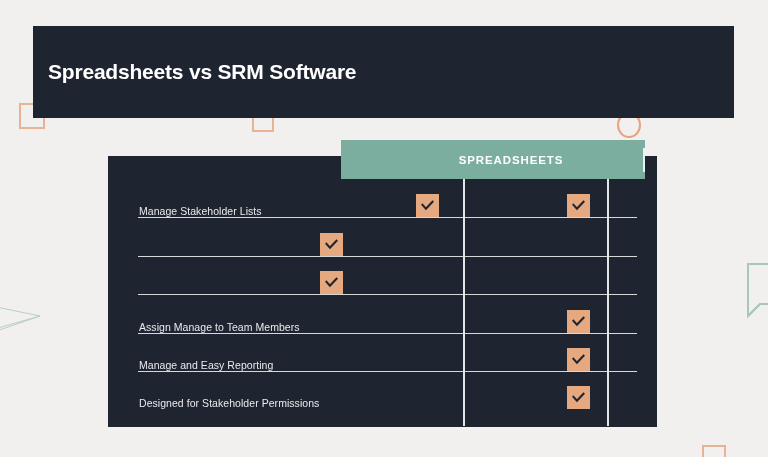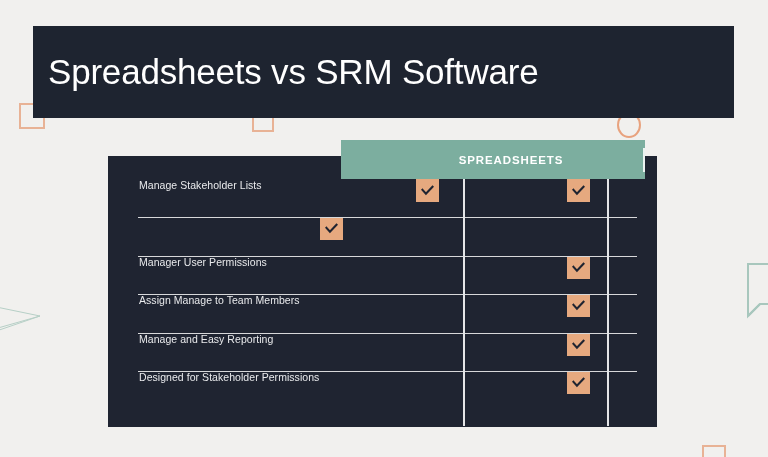--- a/index.html
+++ b/index.html
@@ -41,22 +41,22 @@
     height: 92px;
     background: #1e2430;
     z-index: 5;
   }
   #title-text {
     position: absolute;
     left: 15px;
     top: 50%;
     transform: translateY(-50%);
     color: #ffffff;
-    font-size: 35px;
-    font-weight: normal;
+    font-size: 21px;
+    font-weight: bold;
     letter-spacing: -0.2px;
     white-space: nowrap;
   }
 
   
   #table-body {
     position: absolute;
     left: 108px;
     top: 156px;
     width: 549px;
@@ -96,21 +96,21 @@
   #rows {
     position: absolute;
     left: 0; top: 23px;
     width: 549px;
     z-index: 7;
   }
   .trow {
     position: relative;
     height: 38.4px;
     display: flex;
-    align-items: flex-start;
+    align-items: flex-end;
   }
   .trow + .trow::before {
     content: "";
     position: absolute;
     left: 30px;
     right: 20px;
     top: 0;
     height: 1px;
     background: #d7d8da;
   }
@@ -214,21 +214,20 @@
         <div class="rcell wide">
           <div class="checkbox">
             <svg width="15" height="15" viewBox="0 0 24 24">
                 <path d="M4 11 L9.5 17 L20 6" fill="none" stroke="#1f2431" stroke-width="3.4" stroke-linecap="square"></path>
               </svg>
           </div>
         </div>
       </div>
 
       <div class="trow">
-        <div class="rlabel">Manager User Permissions</div>
         <div class="rcell">
           <div class="empty-cell"></div>
         </div>
         <div class="rcell wide">
           <div class="checkbox">
             <svg width="15" height="15" viewBox="0 0 24 24">
                 <path d="M4 11 L9.5 17 L20 6" fill="none" stroke="#1f2431" stroke-width="3.4" stroke-linecap="square"></path>
               </svg>
           </div>
         </div>

